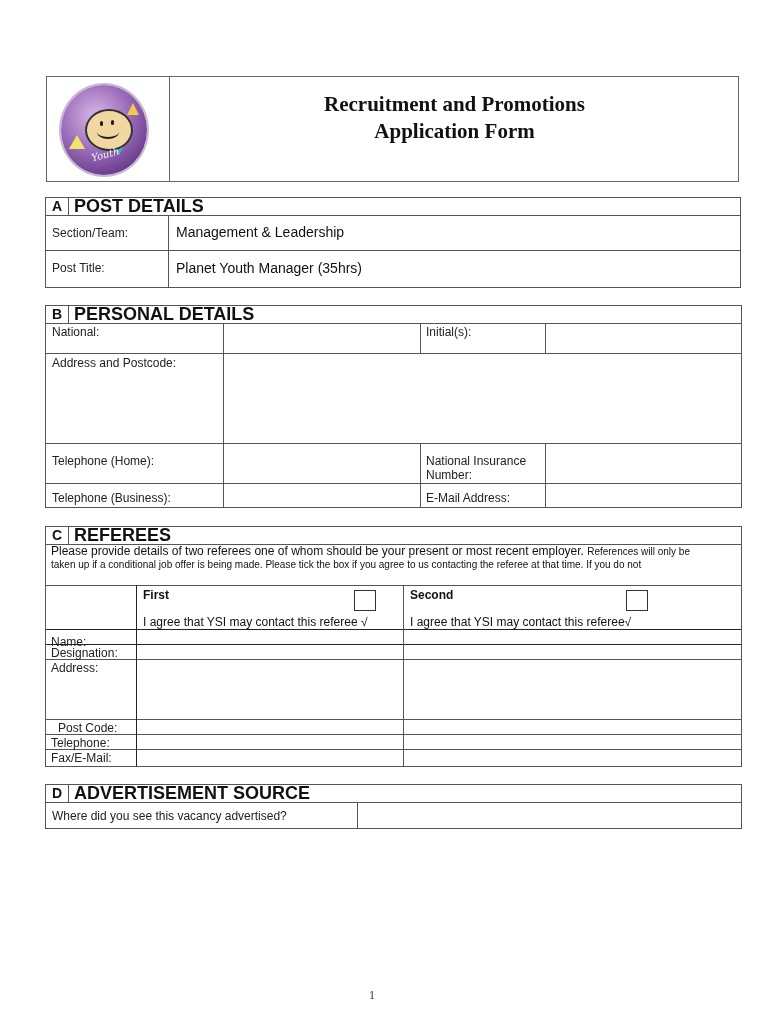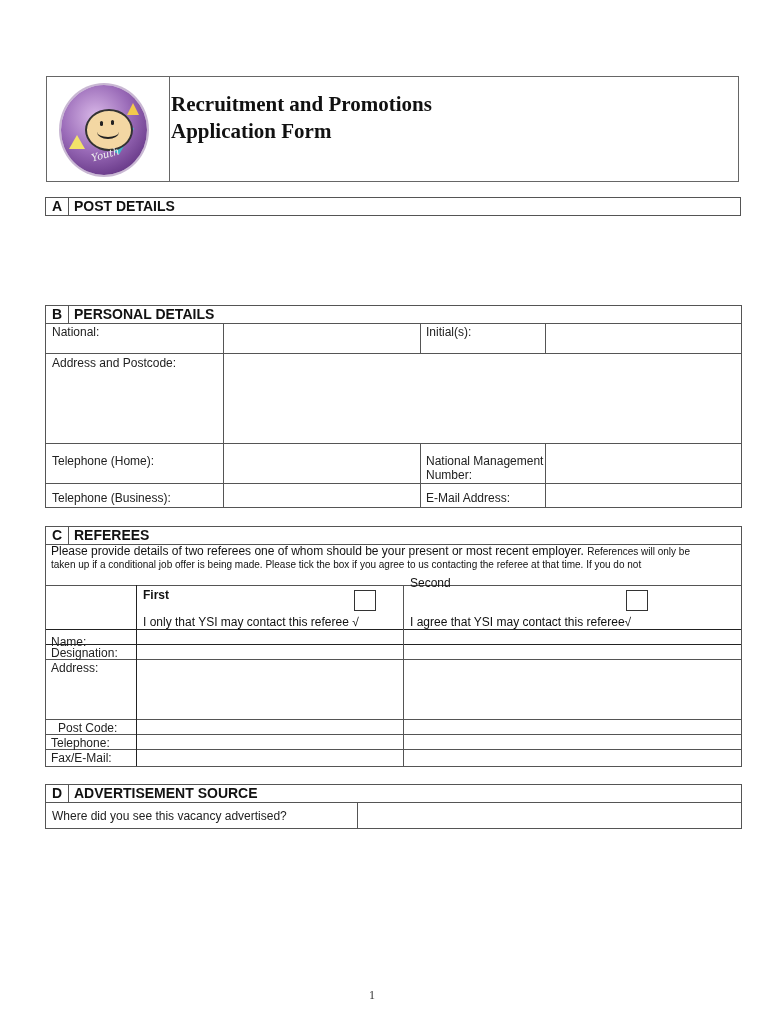--- a/index.html
+++ b/index.html
@@ -12,26 +12,26 @@
   #logo { left: 14px; top: 8px; width: 86px; height: 90px; border-radius: 50%;
           background: radial-gradient(circle at 40% 35%, #d9b8e8 0%, #9a6bb8 45%, #6e3f8e 75%, #4a2a60 100%);
           box-shadow: 0 0 0 2px #c9b8d3; overflow: hidden; }
   #logo .face { position: absolute; left: 24px; top: 24px; width: 44px; height: 38px; border-radius: 50%; background: #f3d7a3; border: 2px solid #333; }
   #logo .eye { position: absolute; width: 3px; height: 5px; background: #222; border-radius: 2px; }
   #logo .mouth { position: absolute; left: 10px; top: 14px; width: 22px; height: 12px; border-bottom: 2px solid #222; border-radius: 0 0 50% 50%; }
   #logo .tri1 { position: absolute; left: 8px; top: 50px; width: 0; height: 0; border-left: 8px solid transparent; border-right: 8px solid transparent; border-bottom: 14px solid #f2e36a; }
   #logo .tri2 { position: absolute; left: 66px; top: 18px; width: 0; height: 0; border-left: 6px solid transparent; border-right: 6px solid transparent; border-bottom: 12px solid #f2c94c; }
   #logo .streak { position: absolute; left: 60px; top: 40px; width: 6px; height: 30px; background: #3fb7c9; transform: rotate(30deg); }
   #logo .txt { position: absolute; left: 30px; top: 64px; font-size: 10px; font-style: italic; color: #eee; font-family: "DejaVu Serif", serif; transform: rotate(-15deg); }
-  #title { left: 124px; top: 14px; width: 567px; font-family: "Liberation Serif", serif; font-weight: bold; font-size: 21px; line-height: 27px; color: #111; }
+  #title { left: 124px; top: 14px; width: 567px; text-align: center; font-family: "Liberation Serif", serif; font-weight: bold; font-size: 21px; line-height: 27px; color: #111; }
 
   
   .sec-head { height: 19px; border: 1px solid #555; }
   .sec-letter { position: absolute; left: 0; top: 0; width: 22px; height: 17px; border-right: 1px solid #555; font-weight: bold; font-size: 14px; line-height: 17px; text-align: center; }
-  .sec-title { position: absolute; left: 28px; top: 0; font-weight: bold; font-size: 14px; line-height: 17px; }
+  .sec-title { position: absolute; left: 28px; top: 0; font-weight: bold; font-size: 18px; line-height: 17px; }
 
   .lbl { font-size: 12px; line-height: 14px; color: #222; }
   .val { font-size: 14px; color: #111; }
   .vline { position: absolute; width: 0; border-left: 1px solid #555; }
   .hline { position: absolute; height: 0; border-top: 1px solid #555; }
   .hline.dark { border-top: 1px solid #222; }
 
   .chk { position: absolute; width: 20px; height: 19px; border: 1px solid #333; background: #fff; }
   #page-num { left: 369px; top: 988px; font-family: "Liberation Serif", serif; font-size: 12px; color: #333; }
 </style>
@@ -56,20 +56,28 @@
     <div>Recruitment and Promotions</div>
     <div>Application Form</div>
   </div>
 </div>
 
 <div class="abs" style="left:45px;top:197px;width:696px;height:91px;">
   <div class="abs sec-head" style="left:0;top:0;width:696px;">
     <span class="sec-letter">A</span>
     <span class="sec-title">POST DETAILS</span>
   </div>
+  <div class="abs" style="left:0;top:18px;width:696px;height:73px;border:1px solid #555;border-top:none;">
+    <div class="vline" style="left:122px;top:0;height:72px;"></div>
+    <div class="hline" style="left:0;top:35px;width:694px;"></div>
+    <div class="abs lbl" style="left:6px;top:11px;">Section/Team:</div>
+    <div class="abs val" style="left:130px;top:9px;width:560px;height:20px;">Management &amp; Leadership</div>
+    <div class="abs lbl" style="left:6px;top:46px;">Post Title:</div>
+    <div class="abs val" style="left:130px;top:45px;width:560px;height:20px;">Planet Youth Manager (35hrs)</div>
+  </div>
 </div>
 
 <div class="abs" style="left:45px;top:305px;width:697px;height:203px;">
   <div class="abs sec-head" style="left:0;top:0;width:697px;">
     <span class="sec-letter">B</span>
     <span class="sec-title">PERSONAL DETAILS</span>
   </div>
   <div class="abs" style="left:0;top:18px;width:697px;height:185px;border:1px solid #555;border-top:none;">
 
     <div class="hline" style="left:0;top:30px;width:695px;"></div>
@@ -86,21 +94,21 @@
     <div class="abs" style="left:179px;top:1px;width:194px;height:28px;"></div>
     <div class="abs lbl" style="left:380px;top:2px;">Initial(s):</div>
     <div class="abs" style="left:501px;top:1px;width:193px;height:28px;"></div>
 
     <div class="abs lbl" style="left:6px;top:33px;">Address and Postcode:</div>
     <div class="abs" style="left:179px;top:31px;width:515px;height:88px;"></div>
 
     <div class="abs lbl" style="left:6px;top:131px;">Telephone (Home):</div>
     <div class="abs" style="left:179px;top:121px;width:194px;height:38px;"></div>
     <div class="abs lbl" style="left:380px;top:131px;">
-      <div>National Management</div>
+      <div>National Insurance</div>
       <div>Number:</div>
     </div>
     <div class="abs" style="left:501px;top:121px;width:193px;height:38px;"></div>
 
     <div class="abs lbl" style="left:6px;top:168px;">Telephone (Business):</div>
     <div class="abs" style="left:179px;top:161px;width:194px;height:22px;"></div>
     <div class="abs lbl" style="left:380px;top:168px;">E-Mail Address:</div>
     <div class="abs" style="left:501px;top:161px;width:193px;height:22px;"></div>
   </div>
 </div>
@@ -123,23 +131,23 @@
     <div class="hline dark" style="left:0;top:100px;width:695px;"></div>
     <div class="hline" style="left:0;top:115px;width:695px;"></div>
     <div class="hline" style="left:0;top:175px;width:695px;"></div>
     <div class="hline" style="left:0;top:190px;width:695px;"></div>
     <div class="hline" style="left:0;top:205px;width:695px;"></div>
     <div class="vline" style="left:90px;top:41px;height:181px;border-left-color:#222;"></div>
     <div class="vline" style="left:357px;top:41px;height:181px;"></div>
 
     <div class="abs" style="left:97px;top:44px;font-size:12px;font-weight:bold;">First</div>
     <div class="chk" style="left:308px;top:46px;"></div>
-    <div class="abs" style="left:97px;top:71px;font-size:12px;white-space:nowrap;">I only that YSI may contact this referee √</div>
+    <div class="abs" style="left:97px;top:71px;font-size:12px;white-space:nowrap;">I agree that YSI may contact this referee √</div>
 
-    <div class="abs" style="left:364px;top:32px;font-size:12px;font-weight:normal;">Second</div>
+    <div class="abs" style="left:364px;top:44px;font-size:12px;font-weight:bold;">Second</div>
     <div class="chk" style="left:580px;top:46px;"></div>
     <div class="abs" style="left:364px;top:71px;font-size:12px;white-space:nowrap;">I agree that YSI may contact this referee√</div>
 
     <div class="abs lbl" style="left:5px;top:91px;text-align:center;">Name:</div>
     <div class="abs lbl" style="left:5px;top:102px;">Designation:</div>
     <div class="abs lbl" style="left:5px;top:117px;">Address:</div>
     <div class="abs lbl" style="left:12px;top:177px;">Post Code:</div>
     <div class="abs lbl" style="left:5px;top:192px;">Telephone:</div>
     <div class="abs lbl" style="left:5px;top:207px;">Fax/E-Mail:</div>
 

